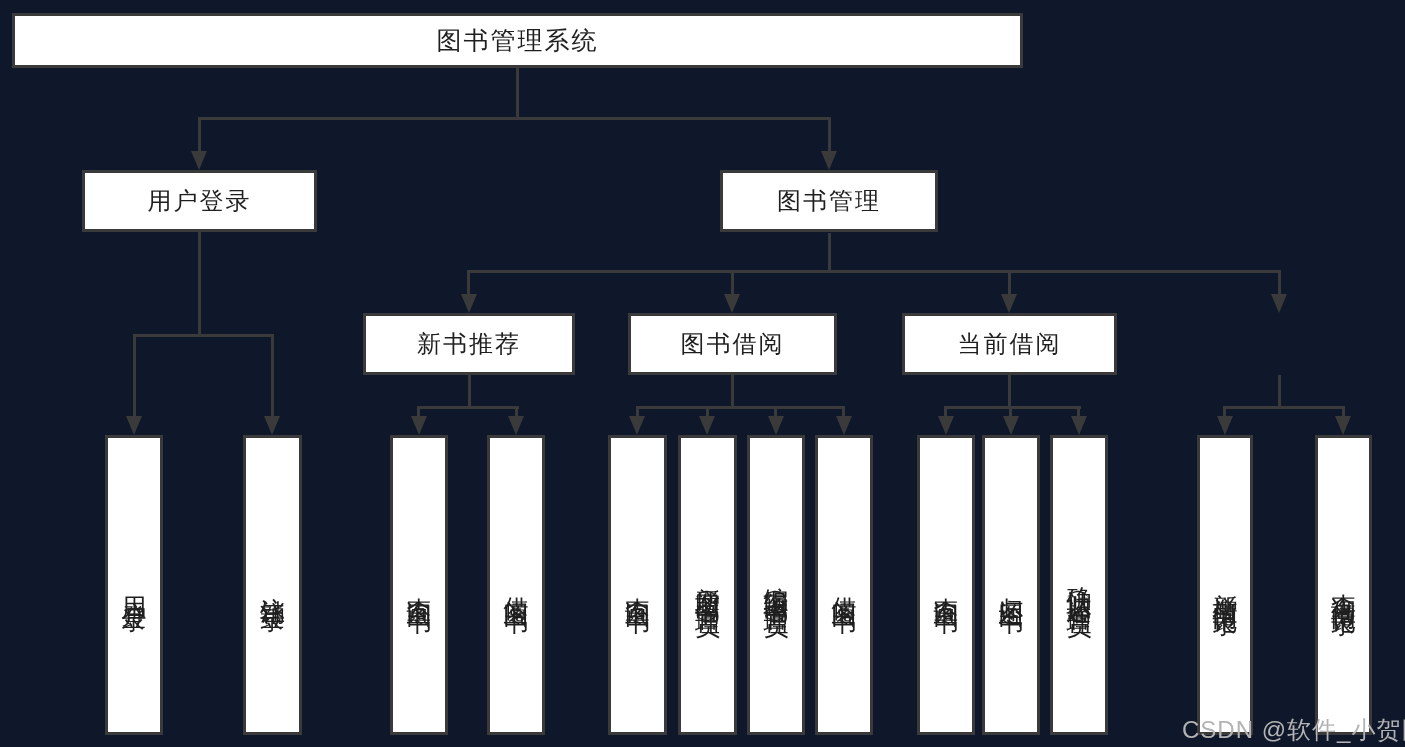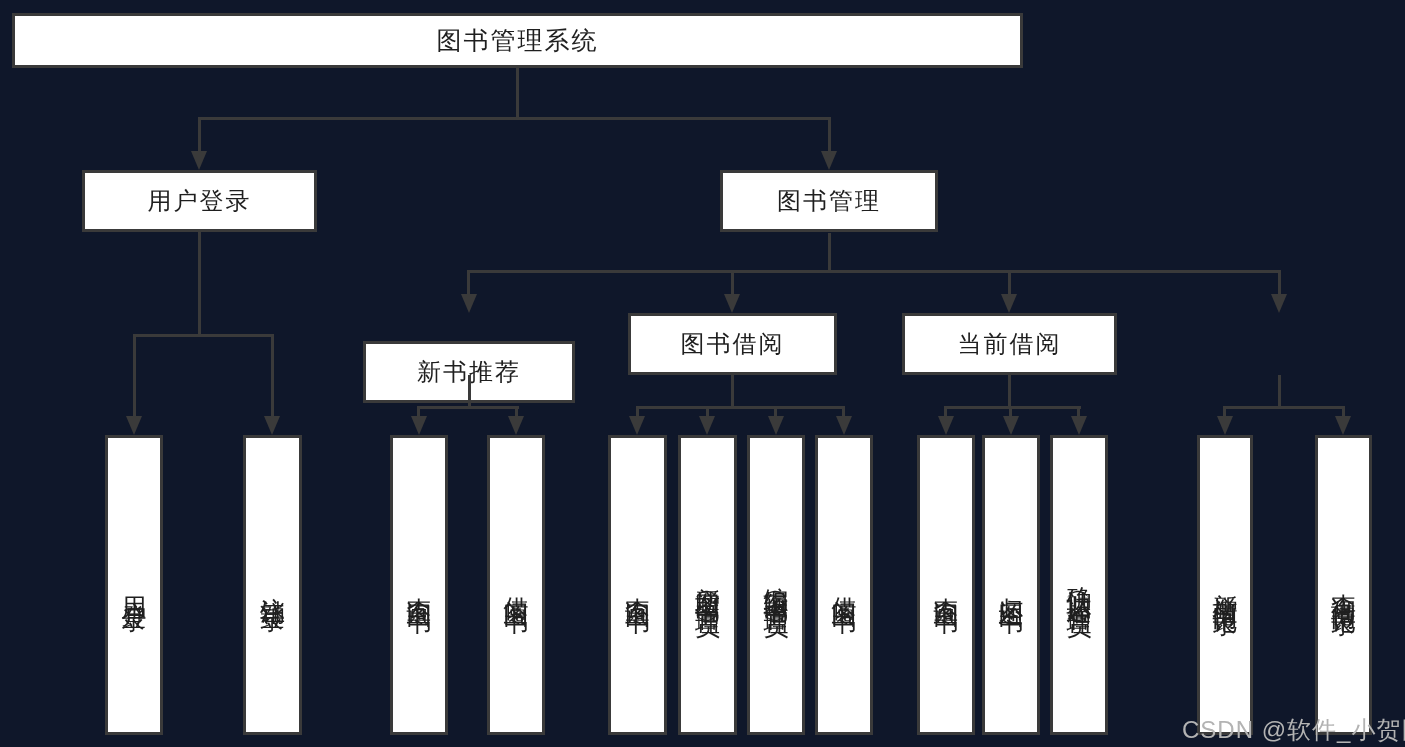--- a/index.html
+++ b/index.html
@@ -92,21 +92,21 @@
   <div class="ln" style="left:467px; top:270px; width:814px; height:3px;"></div>
   <div class="ln" style="left:467px; top:270px; width:3px; height:26px;"></div>
   <div class="arrow" style="left:461px; top:294px;"></div>
   <div class="ln" style="left:731px; top:270px; width:3px; height:26px;"></div>
   <div class="arrow" style="left:724px; top:294px;"></div>
   <div class="ln" style="left:1008px; top:270px; width:3px; height:26px;"></div>
   <div class="arrow" style="left:1001px; top:294px;"></div>
   <div class="ln" style="left:1278px; top:270px; width:3px; height:26px;"></div>
   <div class="arrow" style="left:1271px; top:294px;"></div>
 
-  <div class="hbox" style="left:363px; top:313px; width:212px; height:62px;margin-top:28px;">新书推荐</div>
+  <div class="hbox" style="left:363px; top:313px; width:212px; height:62px;">新书推荐</div>
   <div class="hbox" style="left:902px; top:313px; width:215px; height:62px;">当前借阅</div>
   <div class="hbox" style="left:628px; top:313px; width:209px; height:62px;">图书借阅</div>
 
   <div class="ln" style="left:468px; top:375px; width:3px; height:34px;"></div>
   <div class="ln" style="left:417px; top:406px; width:102px; height:3px;"></div>
   <div class="ln" style="left:417px; top:406px; width:3px; height:12px;"></div>
   <div class="arrow" style="left:411px; top:416px;"></div>
   <div class="ln" style="left:515px; top:406px; width:3px; height:12px;"></div>
   <div class="arrow" style="left:508px; top:416px;"></div>
 

